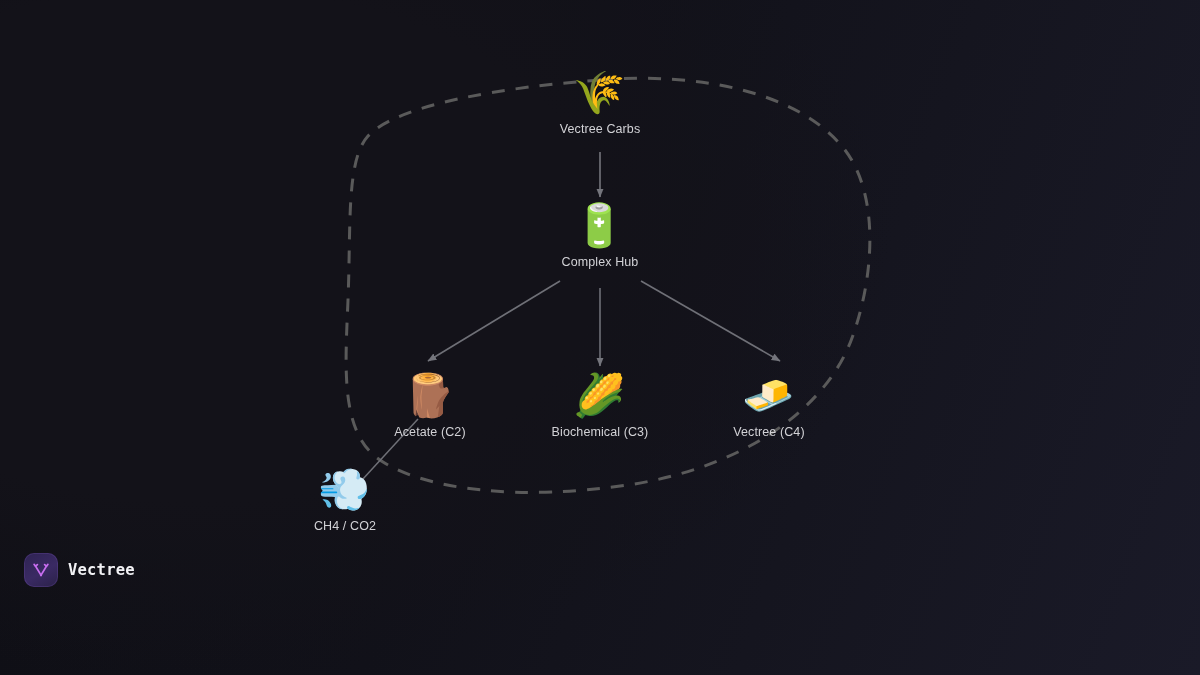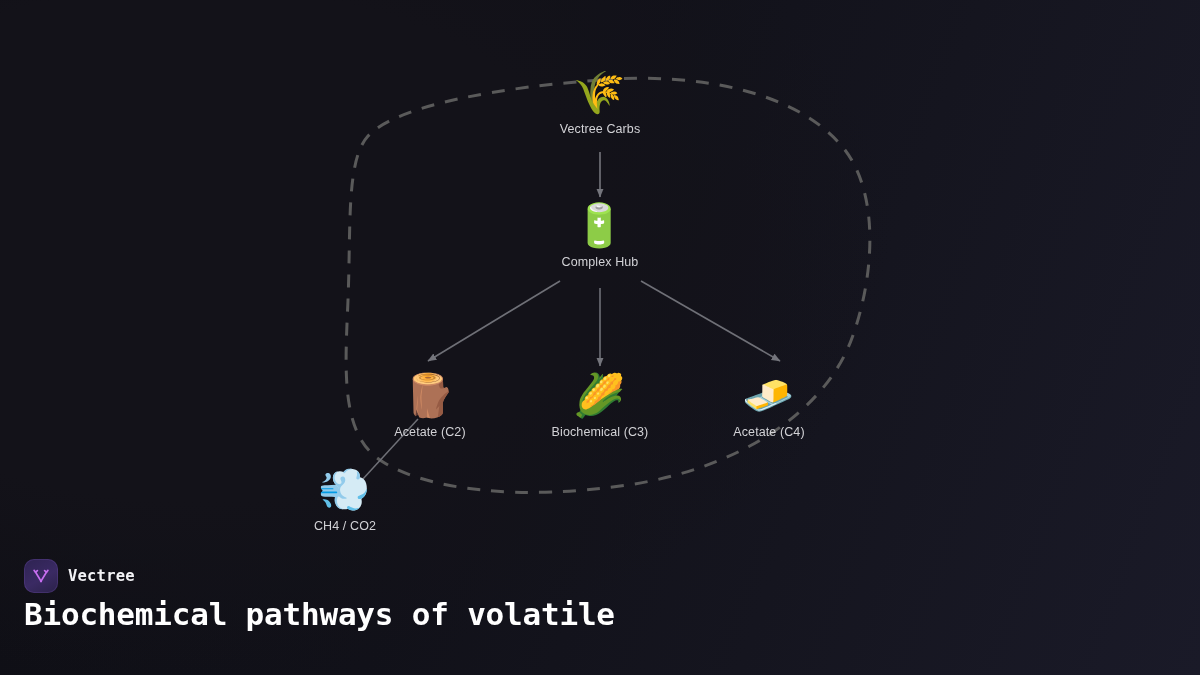--- a/index.html
+++ b/index.html
@@ -64,21 +64,21 @@
     letter-spacing: 0.1px;
     white-space: nowrap;
     padding: 1px 4px;
     border-radius: 3px;
   }
 
   
   #footer {
     position: absolute;
     left: 0;
-    bottom: 0;
+    bottom: 6px;
     width: 1200px;
     height: 130px;
   }
   #brand {
     position: absolute;
     left: 24px;
     top: 14px;
     display: flex;
     align-items: center;
     gap: 10px;
@@ -172,21 +172,21 @@
       <span class="nlabel">Acetate (C2)</span>
     </div>
 
     <div class="node" style="left:600px; top:375px;">
       <span class="emoji">🌽</span>
       <span class="nlabel">Biochemical (C3)</span>
     </div>
 
     <div class="node" style="left:769px; top:375px;">
       <span class="emoji">🧈</span>
-      <span class="nlabel">Acetate (C4)</span>
+      <span class="nlabel">Vectree (C4)</span>
     </div>
 
     <div class="node" style="left:345px; top:469px;">
       <span class="emoji">💨</span>
       <span class="nlabel">CH4 / CO2</span>
     </div>
 
   </div>
 
   <div id="footer">
@@ -200,18 +200,18 @@
             <path d="M4.6 6.2 L6.4 4.6"></path>
             <path d="M15.4 6.2 L16.9 4.4"></path>
             <path d="M15.4 6.2 L13.6 4.6"></path>
           </g>
           <circle cx="10" cy="15.2" r="1.1" fill="#c86ef0"></circle>
         </svg>
       </div>
       <span id="brand-name">Vectree</span>
     </div>
 
-    <div id="title"><span>Biochemical pathways of volatile</span><br></div>
+    <div id="title"><br></div>
 
 
   </div>
 
 </div>
 
 </body></html>

